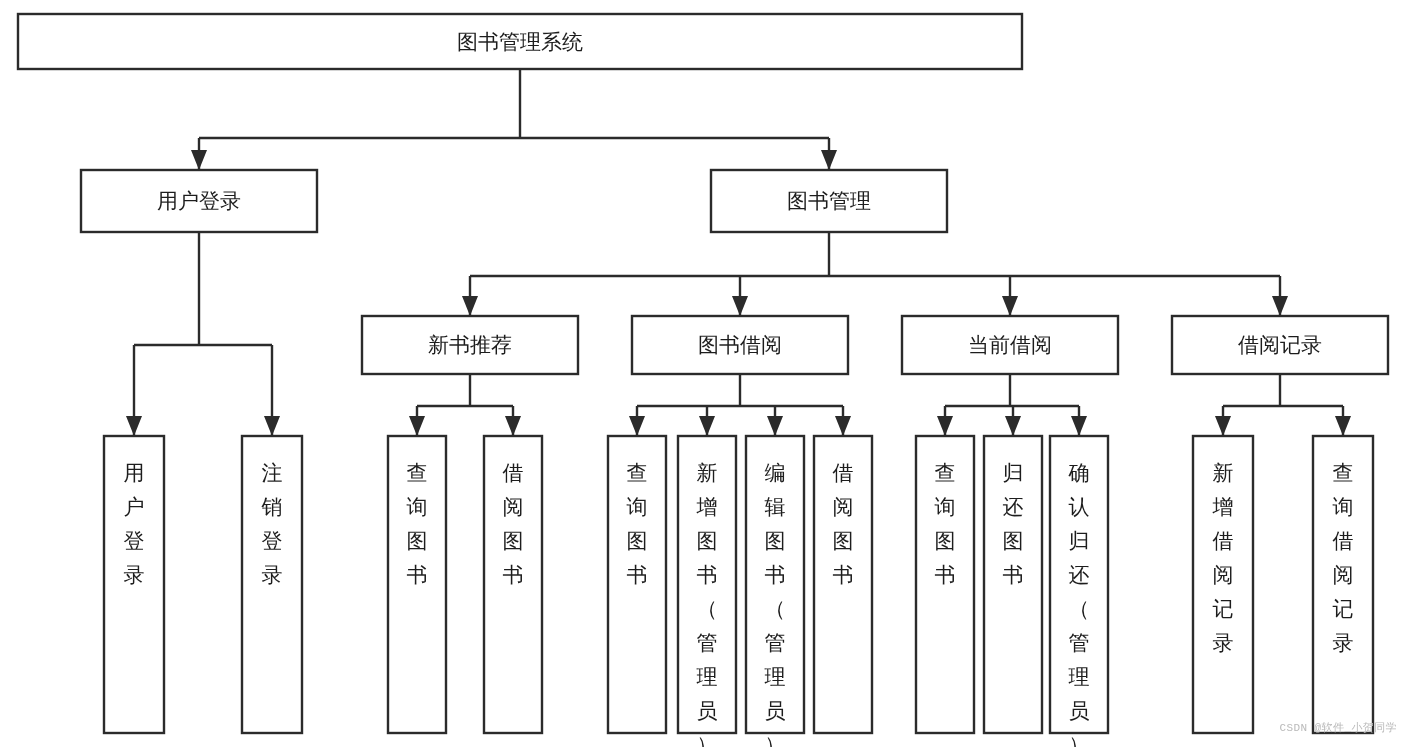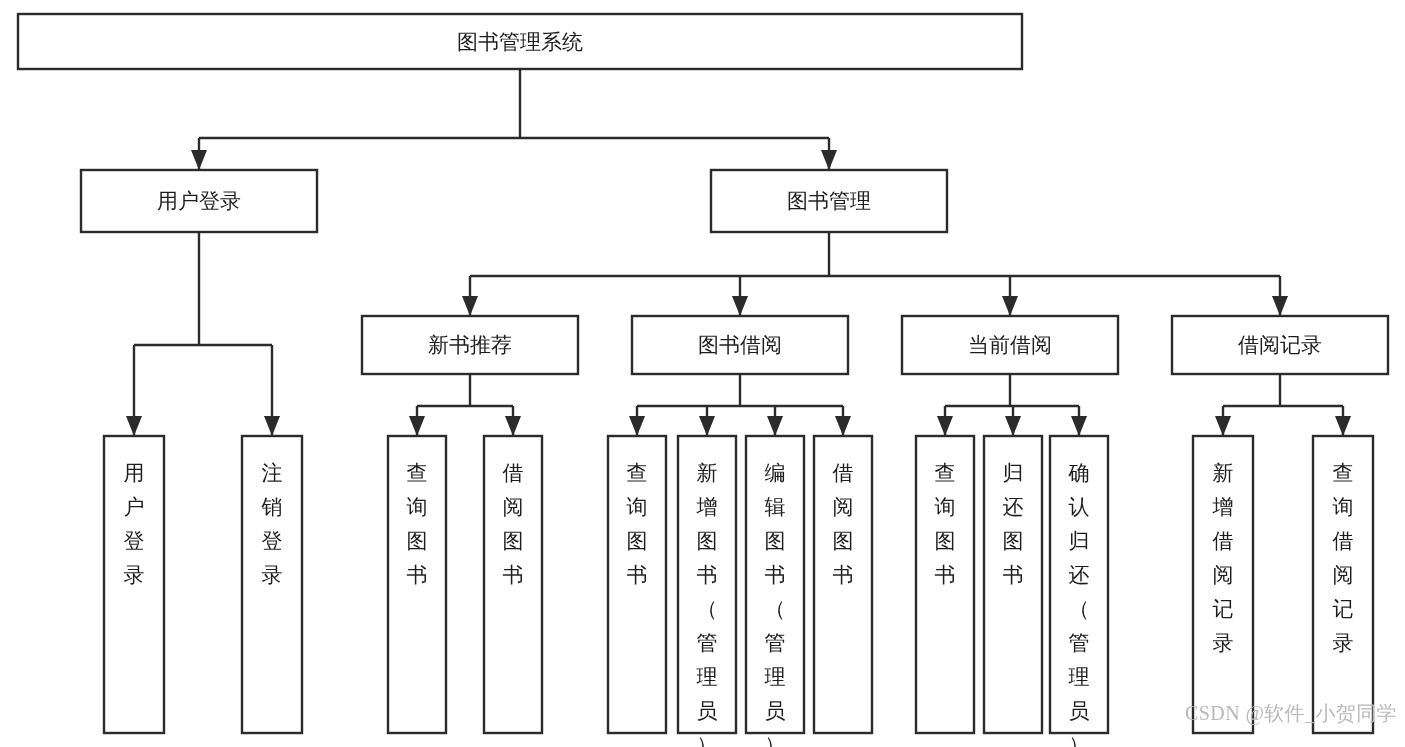--- a/index.html
+++ b/index.html
@@ -51,23 +51,23 @@
   }
   .node-label-v {
     font-family: "DejaVu Sans", "Liberation Sans", sans-serif;
     font-size: 21px;
     fill: #1d1d1d;
     text-anchor: middle;
   }
   .watermark {
     position: absolute;
     right: 8px;
-    bottom: 20px;
-    font-family: Liberation Serif, serif;
-    font-size: 20px;
+    bottom: 12px;
+    font-family: Liberation Mono, monospace;
+    font-size: 11px;
     color: #b9b9b9;
     letter-spacing: 0.4px;
     white-space: nowrap;
     pointer-events: none;
   }
 </style>
 </head>
 <body>
 
 <div id="diagram-root">

